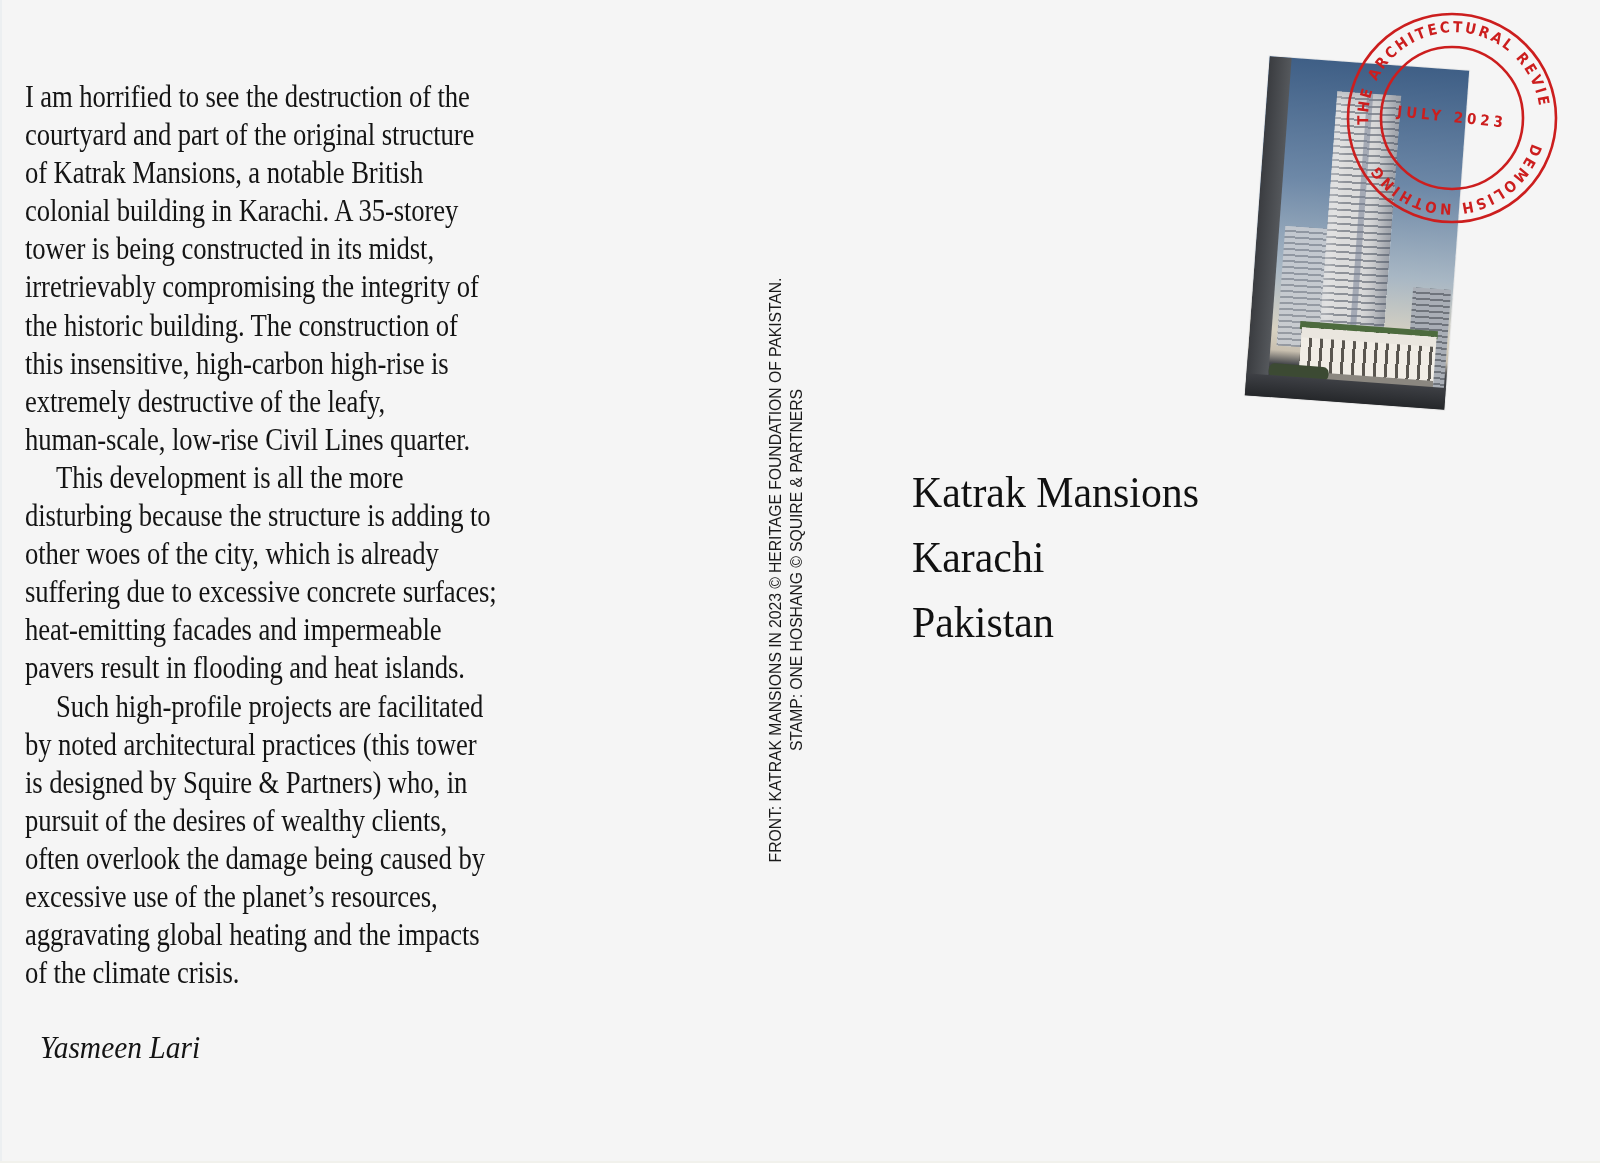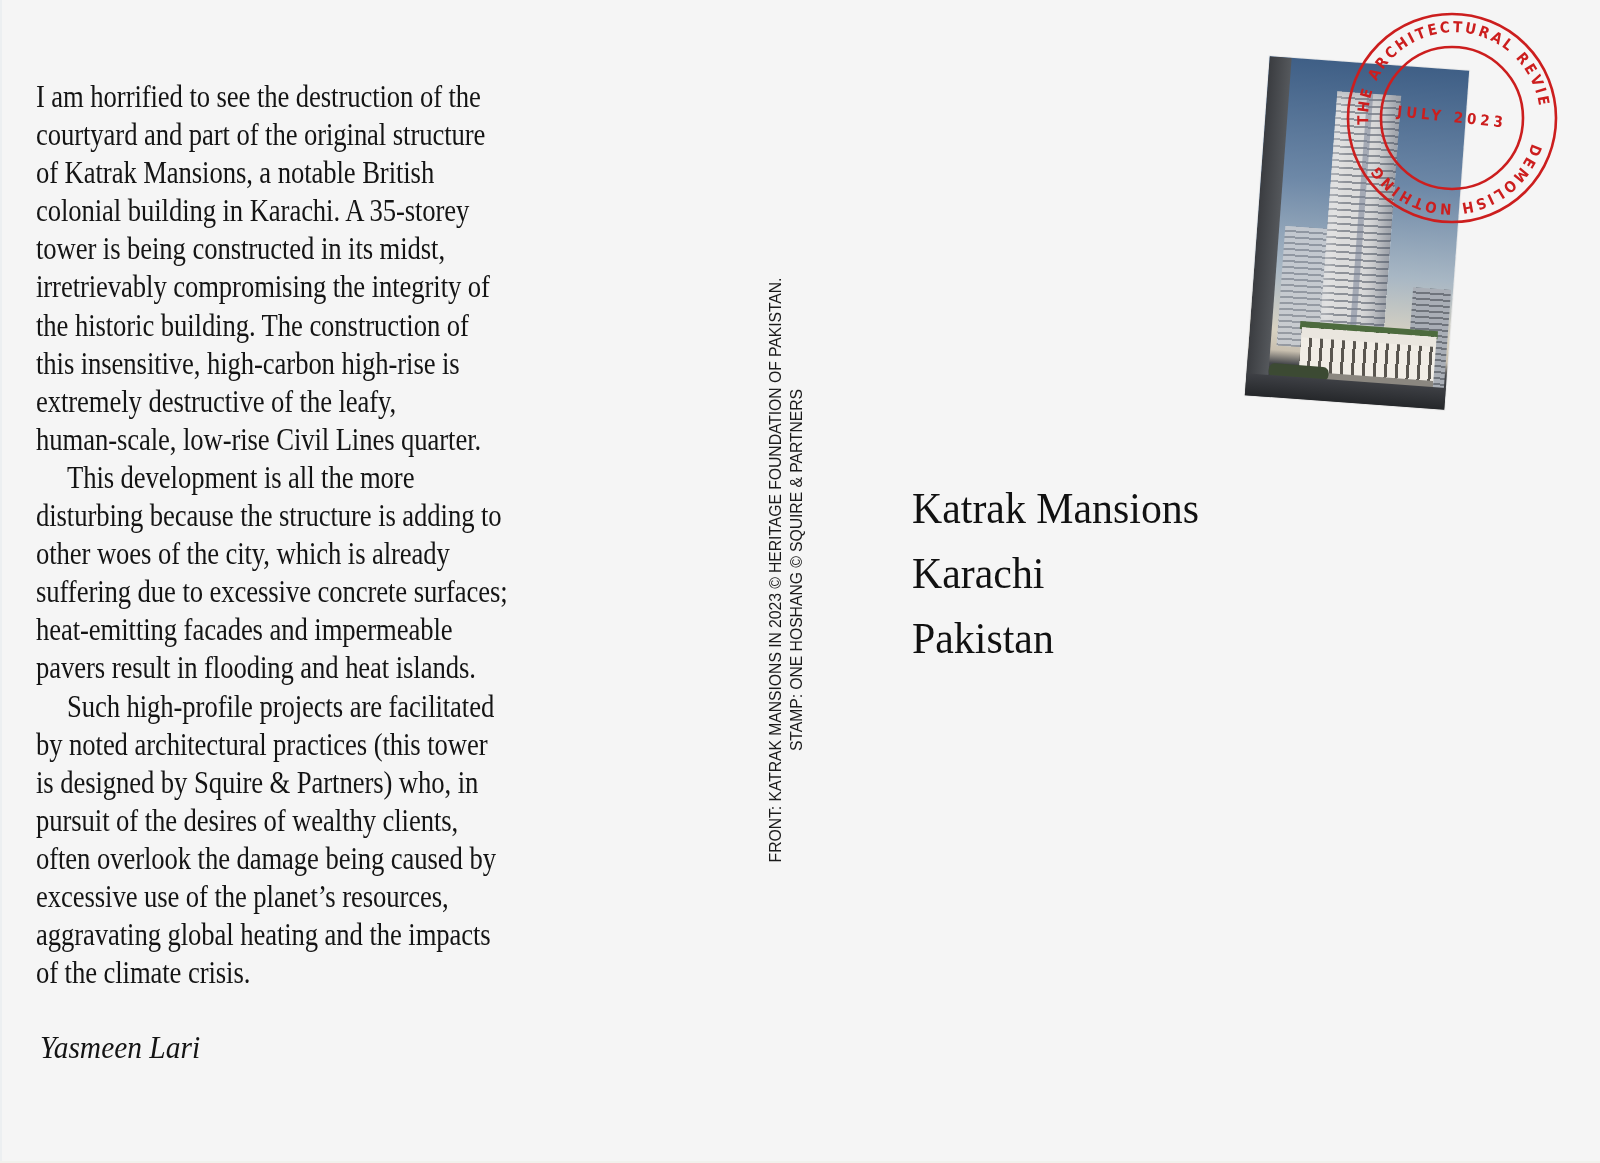--- a/index.html
+++ b/index.html
@@ -7,21 +7,21 @@
       width: 1600px; height: 1163px;
       background: #f5f5f5;
       position: relative; overflow: hidden;
       font-family: "Liberation Serif", "DejaVu Serif", serif;
       color: #141414;
     }
     .page-edge-left { position: absolute; left: 0; top: 0; width: 2px; height: 1163px; background: #eceff1; }
     .page-edge-bottom { position: absolute; left: 0; bottom: 0; width: 1600px; height: 2px; background: #f1f1ec; }
 
     .letter {
-      position: absolute; left: 36px; top: 78px;
+      position: absolute; left: 25px; top: 78px;
       width: 700px;
     }
     .letter .line {
       display: block;
       height: 38.1px; line-height: 38.1px;
       font-size: 31px;
       white-space: nowrap;
       transform-origin: left center;
       transform: scaleX(0.86);
       letter-spacing: -0.1px;
@@ -47,21 +47,21 @@
       font-family: "Liberation Sans", "DejaVu Sans", sans-serif;
       font-size: 17px; line-height: 21px;
       text-align: center;
       white-space: nowrap;
       color: #1a1a1a;
       letter-spacing: -0.1px;
     }
     .credit-inner .cline { display: block; transform: scaleX(0.93); }
 
     .address {
-      position: absolute; left: 912px; top: 476px;
+      position: absolute; left: 912px; top: 460px;
     }
     .address .aline {
       display: block;
       font-size: 45px; line-height: 65px; height: 65px;
       white-space: nowrap;
       transform-origin: left center;
       transform: scaleX(0.93);
       color: #111;
     }
 

